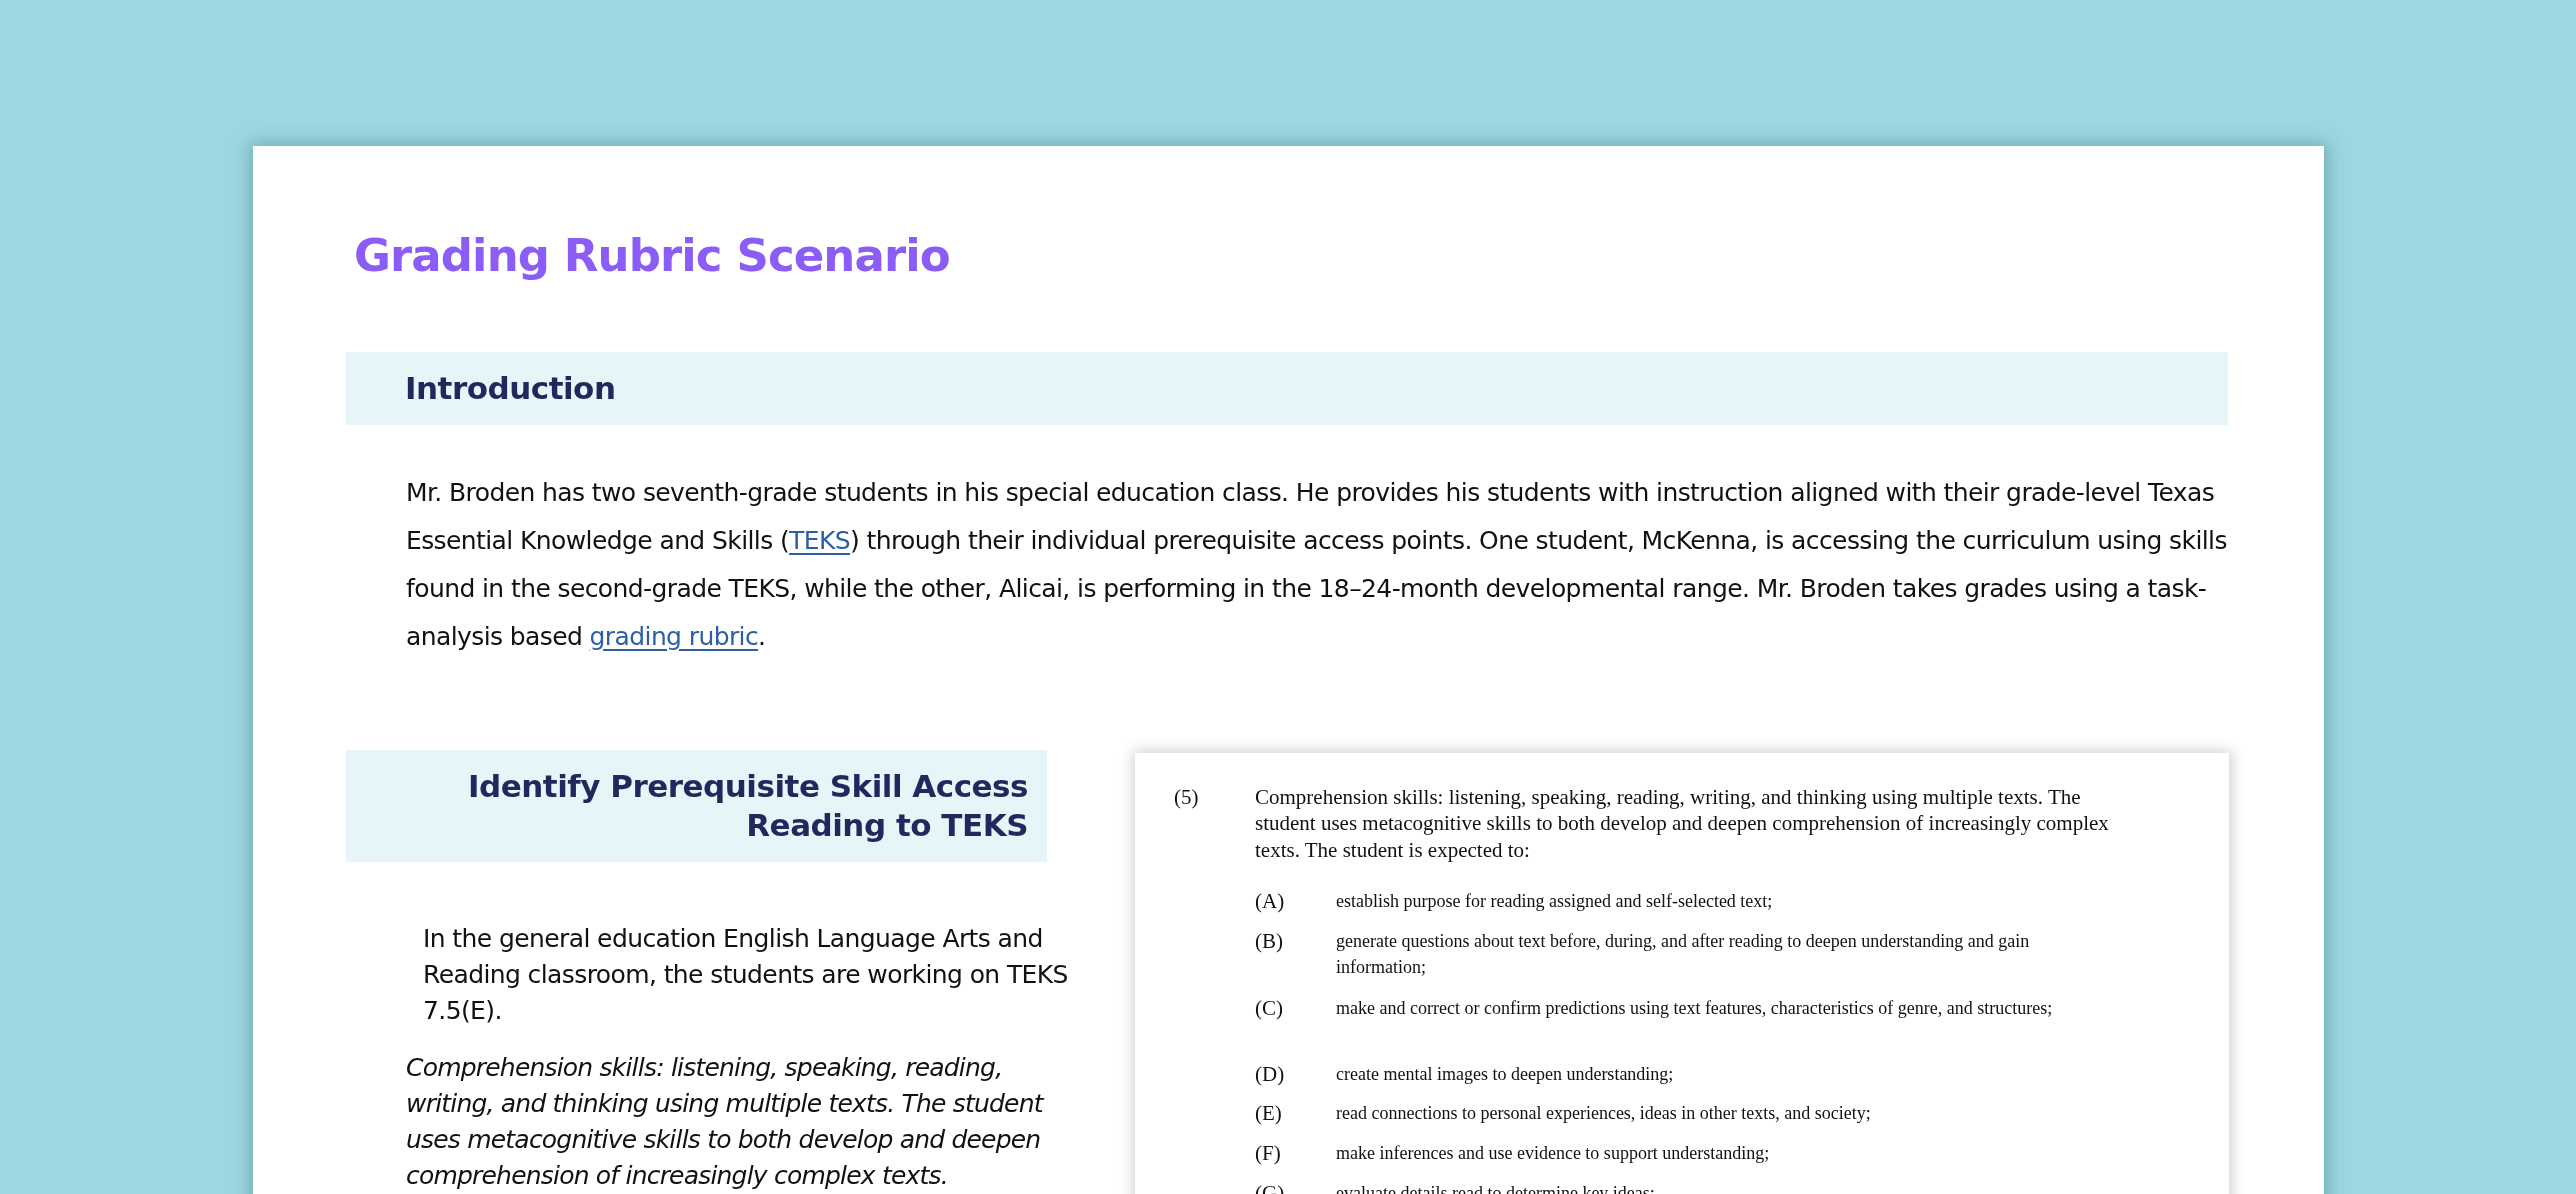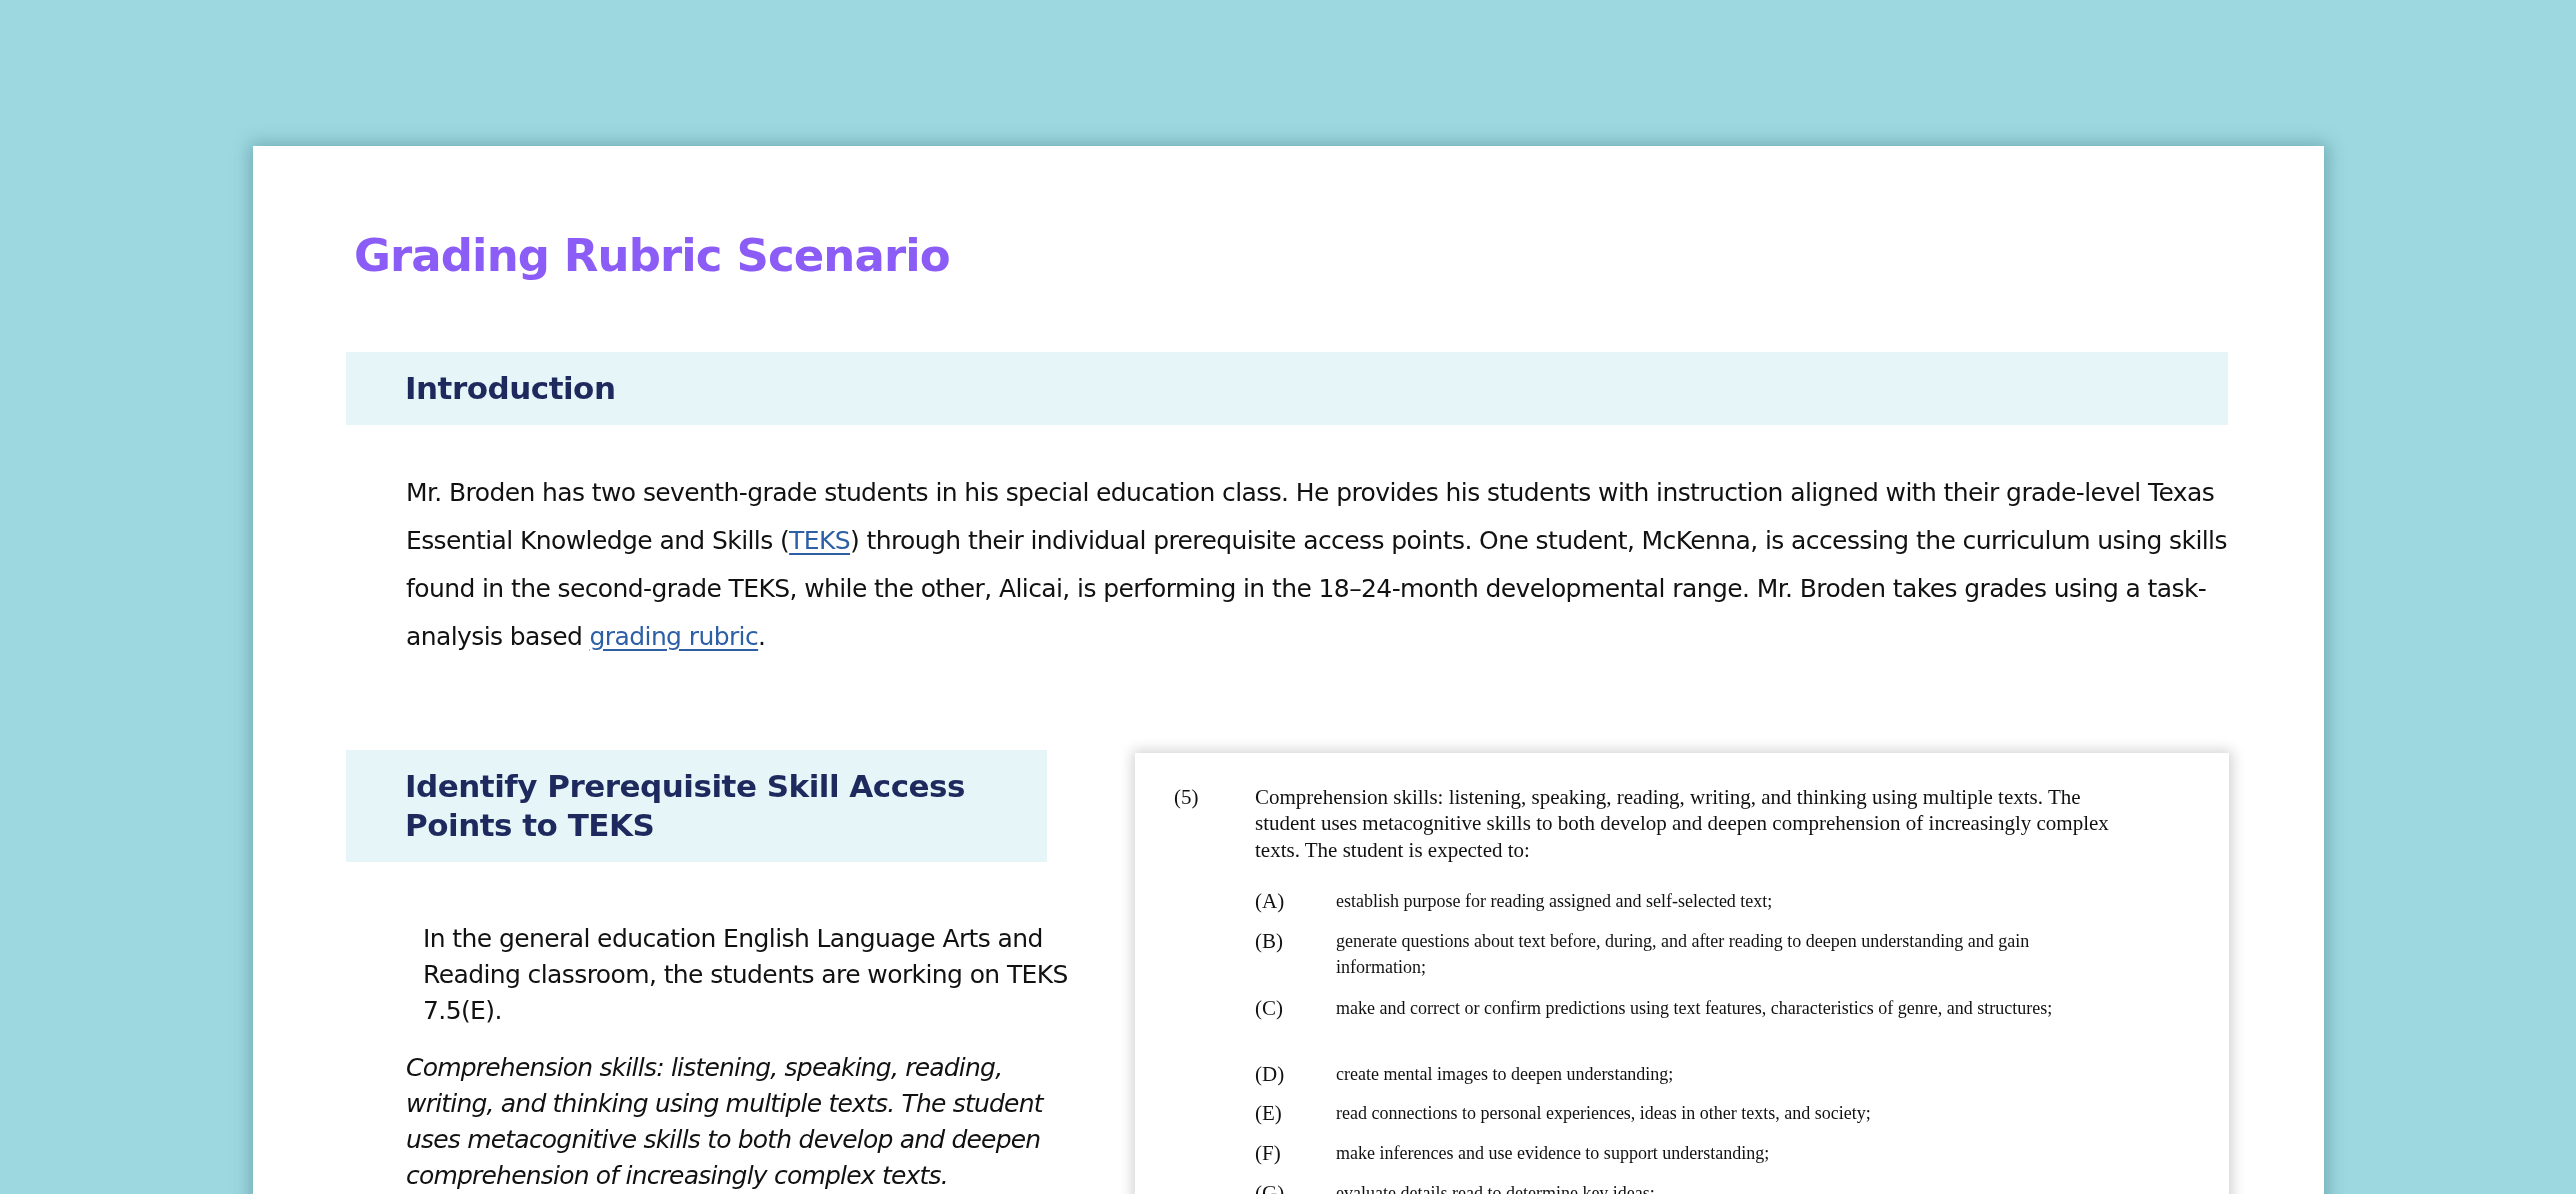--- a/index.html
+++ b/index.html
@@ -12,21 +12,21 @@
     position: absolute; left: 253px; top: 146px; width: 2071px; height: 1117px;
     background: #ffffff;
     box-shadow: 0 0 16.5px 3.5px rgba(60, 120, 130, 0.45);
   }
   .title {
     position: absolute; left: 93px; top: 75px; margin: 8px;
     font-size: 45px; font-weight: bold; color: #8b5cf6; letter-spacing: -0.9px;
     white-space: nowrap;
   }
   .section-box {
-    position: absolute; background: #E6F5F7;
+    position: absolute; background: #E6F5F7; text-align: right;
   }
   .intro-box { left: 93px; top: 206px; width: 1882px; height: 73px; }
   .section-heading {
     position: absolute; left: 59px; margin: 0;
     font-size: 31px; font-weight: bold; color: #1E2A5E; letter-spacing: -0.5px;
     line-height: 39px;
   }
   .intro-box .section-heading { top: 16.5px; }
   .intro-text {
     position: absolute; left: 153px; top: 323px; width: 1834px; margin: 0;
@@ -66,21 +66,21 @@
 
   <h1 class="title">Grading Rubric Scenario</h1>
 
   <div class="section-box intro-box">
     <h2 class="section-heading">Introduction</h2>
   </div>
 
   <p class="intro-text"><span>Mr. Broden has two seventh-grade students in his special education class. He provides his students with instruction aligned with their grade-level Texas Essential Knowledge and Skills (</span><a class="link">TEKS</a><span>) through their individual prerequisite access points. One student, McKenna, is accessing the curriculum using skills found in the second-grade TEKS, while the other, Alicai, is performing in the 18–24-month developmental range. Mr. Broden takes grades using a task-analysis based </span><a class="link">grading rubric</a><span>.</span></p>
 
   <div class="section-box prereq-box">
-    <h2 class="section-heading">Identify Prerequisite Skill Access Points to TEKS</h2>
+    <h2 class="section-heading">Identify Prerequisite Skill Access Reading to TEKS</h2>
   </div>
 
   <p class="prereq-text">In the general education English Language Arts and Reading classroom, the students are working on TEKS 7.5(E).</p>
   <p class="prereq-quote">Comprehension skills: listening, speaking, reading, writing, and thinking using multiple texts. The student uses metacognitive skills to both develop and deepen comprehension of increasingly complex texts.</p>
 
   <div class="doc-image">
     <span class="doc-line doc-num">(5)</span>
     <span class="doc-line doc-stem">Comprehension skills: listening, speaking, reading, writing, and thinking using multiple texts. The student uses metacognitive skills to both develop and deepen comprehension of increasingly complex texts. The student is expected to:</span>
 
     <span class="doc-letter" style="top:135px">(A)</span>

